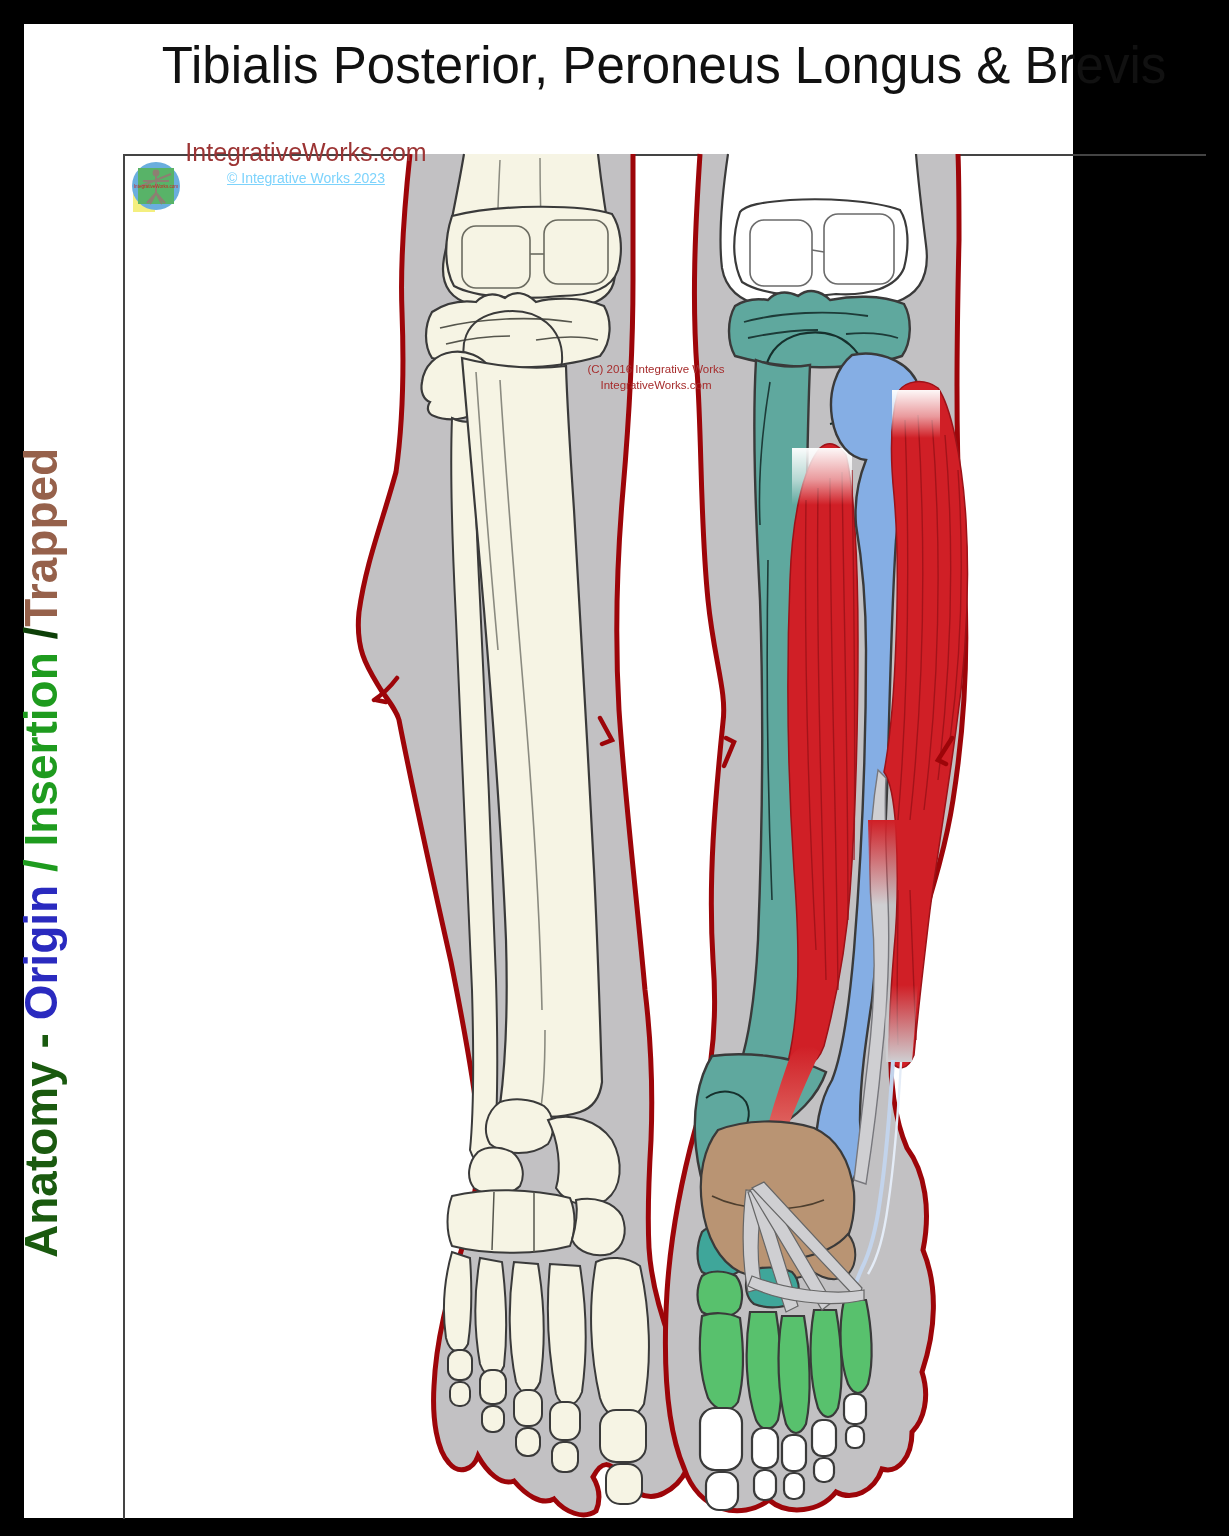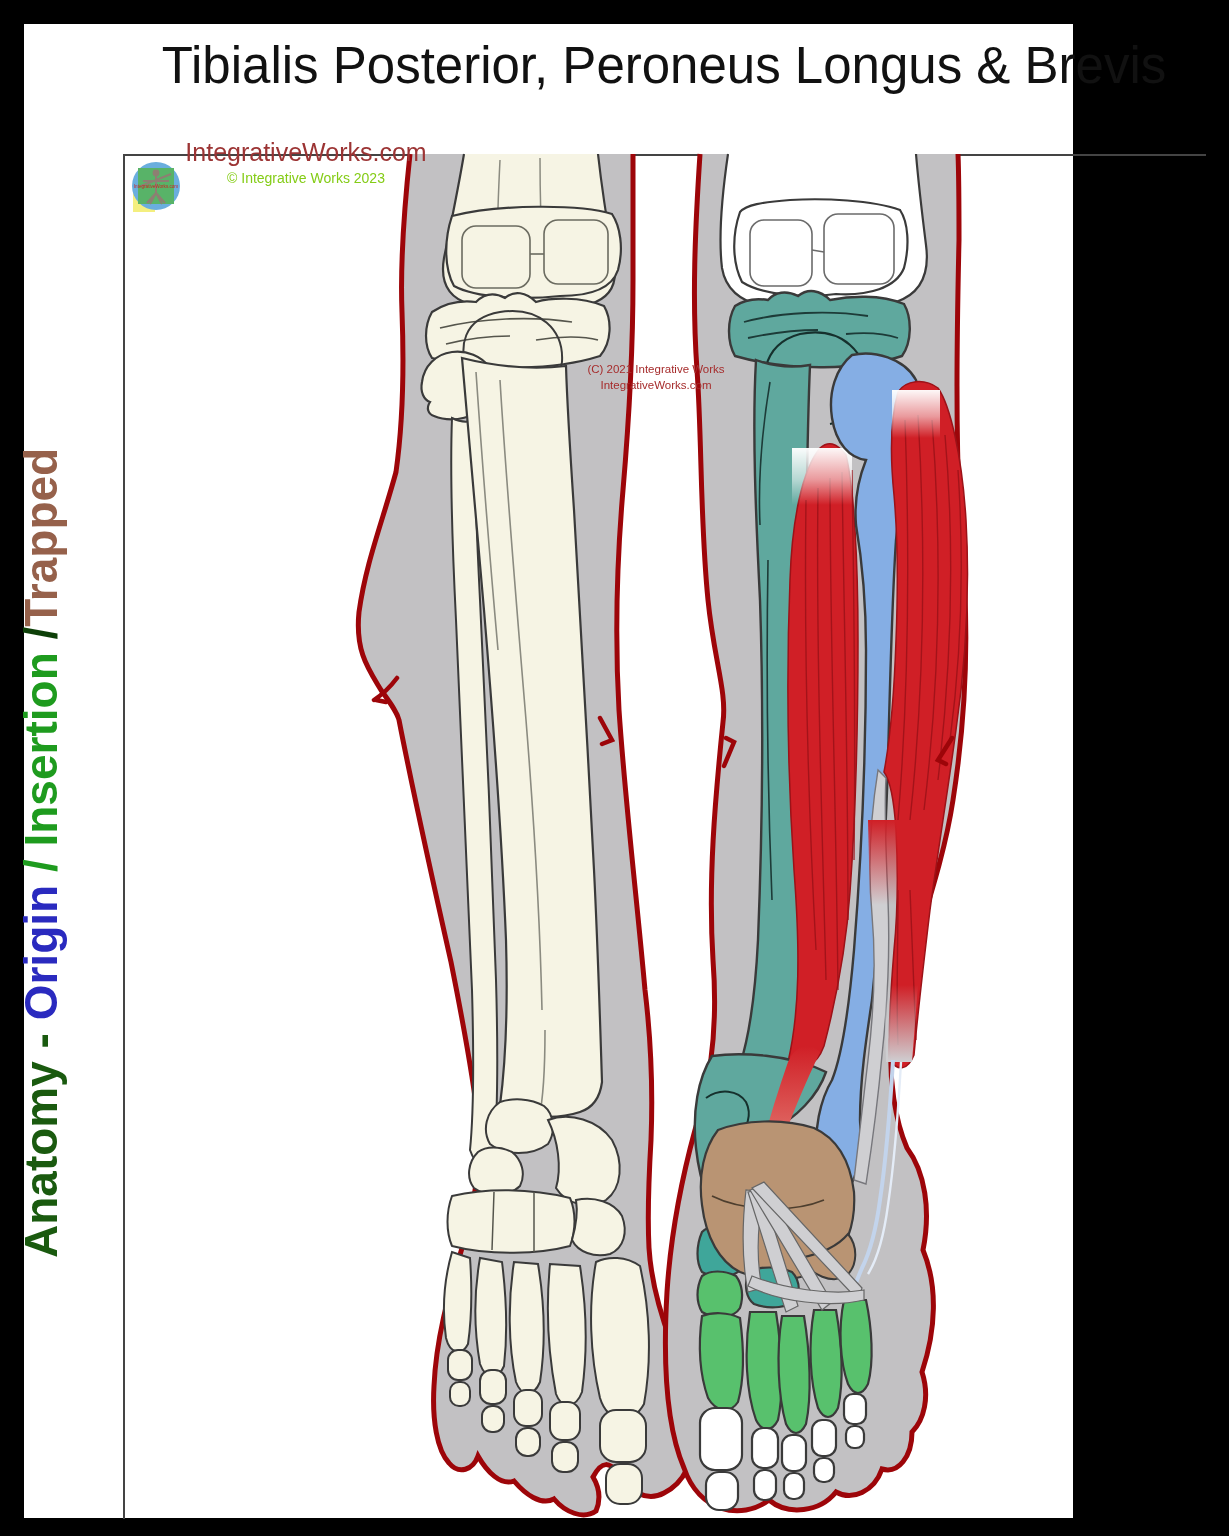--- a/index.html
+++ b/index.html
@@ -8,21 +8,21 @@
   .canvas{position:absolute;left:24px;top:24px;width:1049px;height:1494px;background:#fff;}
   .page-title{position:absolute;left:99px;top:12px;width:1082px;text-align:center;
        font-size:51px;color:#111;letter-spacing:0px;}
   .page-subtitle{position:absolute;left:99px;top:78px;width:1082px;text-align:center;
        font-size:36px;color:#111;}
   .panel{position:absolute;left:99px;top:130px;width:1081px;height:1363px;
        border-left:2px solid #444;border-top:2px solid #444;}
   .brand-site{position:absolute;left:166px;top:138px;width:280px;text-align:center;
        font-size:25px;color:#9c3434;}
   .brand-copy{position:absolute;left:166px;top:170px;width:280px;text-align:center;
-       font-size:14px;color:#84cc16;}
+       font-size:14px;color:#7dd3fc;text-decoration:underline;}
   .watermark{position:absolute;left:536px;top:362px;width:240px;text-align:center;
        font-size:11.5px;line-height:1.35;color:#a62c2c;}
   .side-label{position:absolute;left:14px;top:1258px;transform:rotate(-90deg);
        transform-origin:0 0;white-space:nowrap;font-weight:bold;font-size:46px;}
   svg.art{position:absolute;left:0;top:0;}
 </style>
 </head>
 <body>
 
 <div class="canvas">
@@ -240,17 +240,17 @@
       <path d="M156 176 L156 193 M143 181 L169 181 M141 186 L171 174 M156 193 L147 203 M156 193 L165 203 M156 193 L150 204 M156 193 L162 204"></path>
     </g>
     <text x="156" y="188" text-anchor="middle" font-size="4.6" fill="#c22" font-family="Liberation Sans, sans-serif">IntegrativeWorks.com</text>
   </g>
 </svg>
 
 <div class="brand-site">IntegrativeWorks.com</div>
 <div class="brand-copy">© Integrative Works 2023</div>
 
 <div class="watermark">
-  <div>(C) 2021 Integrative Works</div>
+  <div>(C) 2016 Integrative Works</div>
   <div>IntegrativeWorks.com</div>
 </div>
 
 <div class="side-label"><span style="color: rgb(26, 90, 15);">Anatomy - </span><span style="color: rgb(42, 42, 191);">Origin</span><span style="color: rgb(30, 155, 30);"> / </span><span style="color: rgb(30, 155, 30);">Insertion</span><span style="color: rgb(13, 63, 8);"> /</span><span style="color: rgb(150, 97, 75);">Trapped</span></div>
 
 </body></html>

